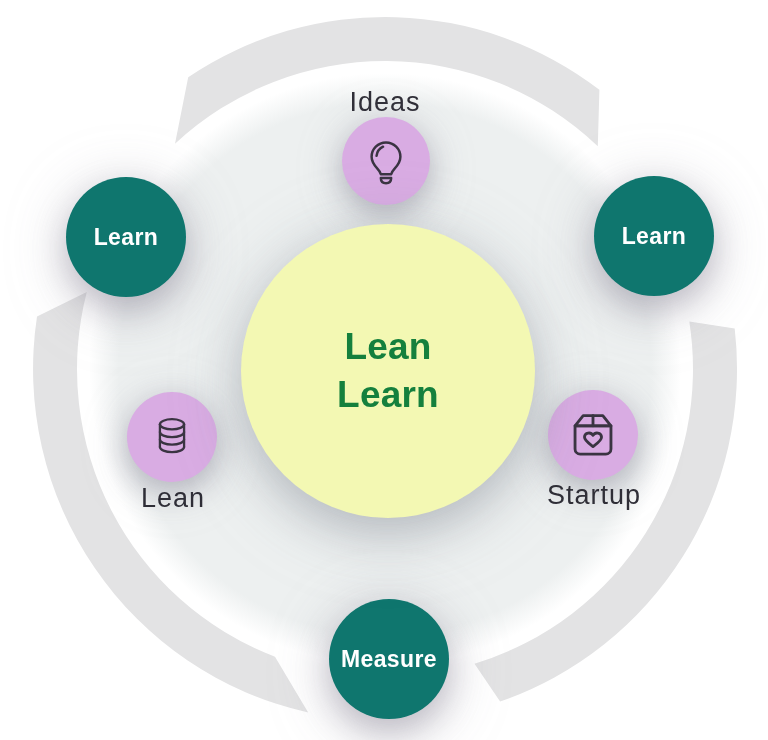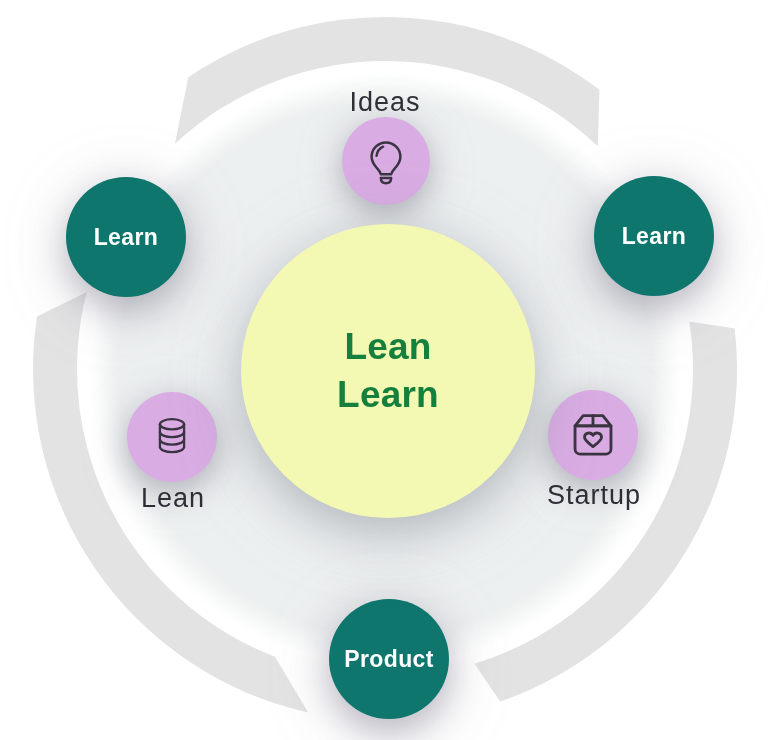--- a/index.html
+++ b/index.html
@@ -80,21 +80,21 @@
     </svg>
   </div>
 
   <div class="circle step step-learn">
     <span>Learn</span>
   </div>
   <div class="circle step step-build">
     <span>Learn</span>
   </div>
   <div class="circle step step-measure">
-    <span>Product</span>
+    <span>Measure</span>
   </div>
 
   <div class="circle node node-data">
     <svg width="50" height="50" viewBox="0 0 48 48">
       <ellipse class="icon-stroke" cx="24" cy="11.8" rx="11.6" ry="4.9"></ellipse>
       <path class="icon-stroke" d="M12.4 11.8 L12.4 33.6"></path>
       <path class="icon-stroke" d="M35.6 11.8 L35.6 33.6"></path>
       <path class="icon-stroke" d="M12.4 19.2 A11.6 4.9 0 0 0 35.6 19.2"></path>
       <path class="icon-stroke" d="M12.4 26.4 A11.6 4.9 0 0 0 35.6 26.4"></path>
       <path class="icon-stroke" d="M12.4 33.6 A11.6 4.9 0 0 0 35.6 33.6"></path>

